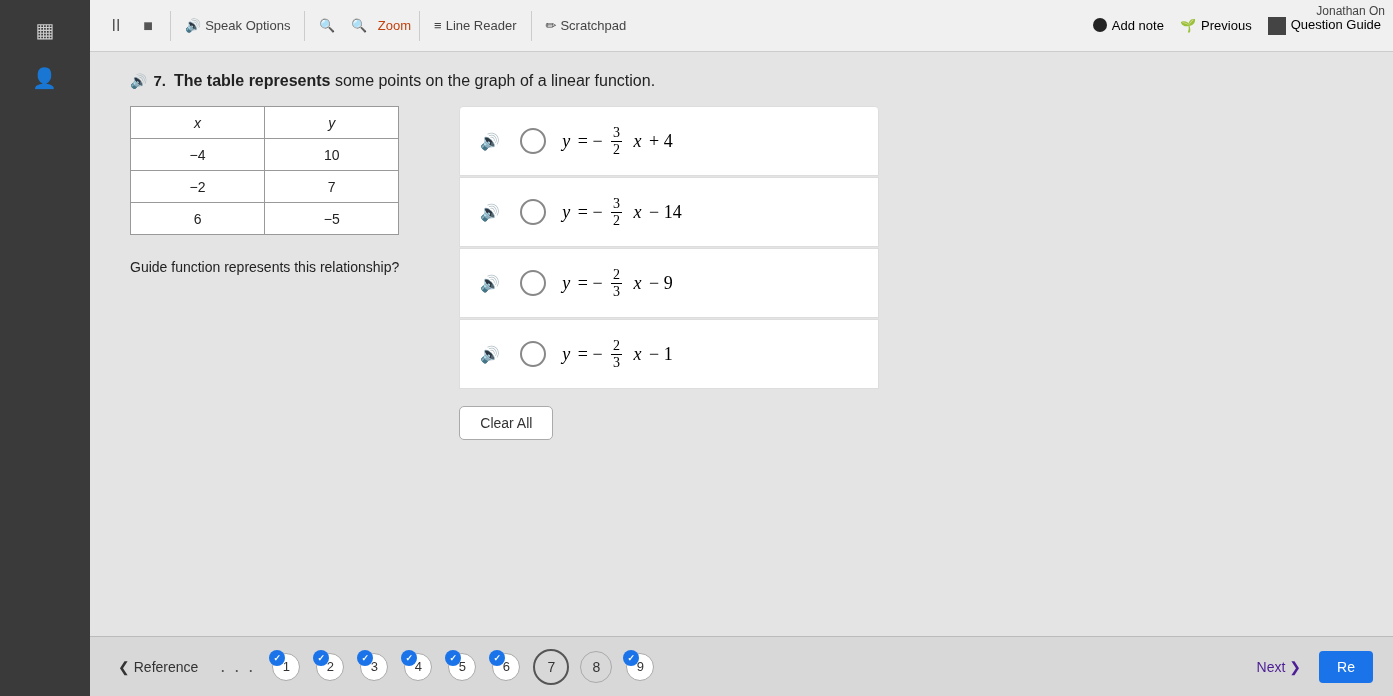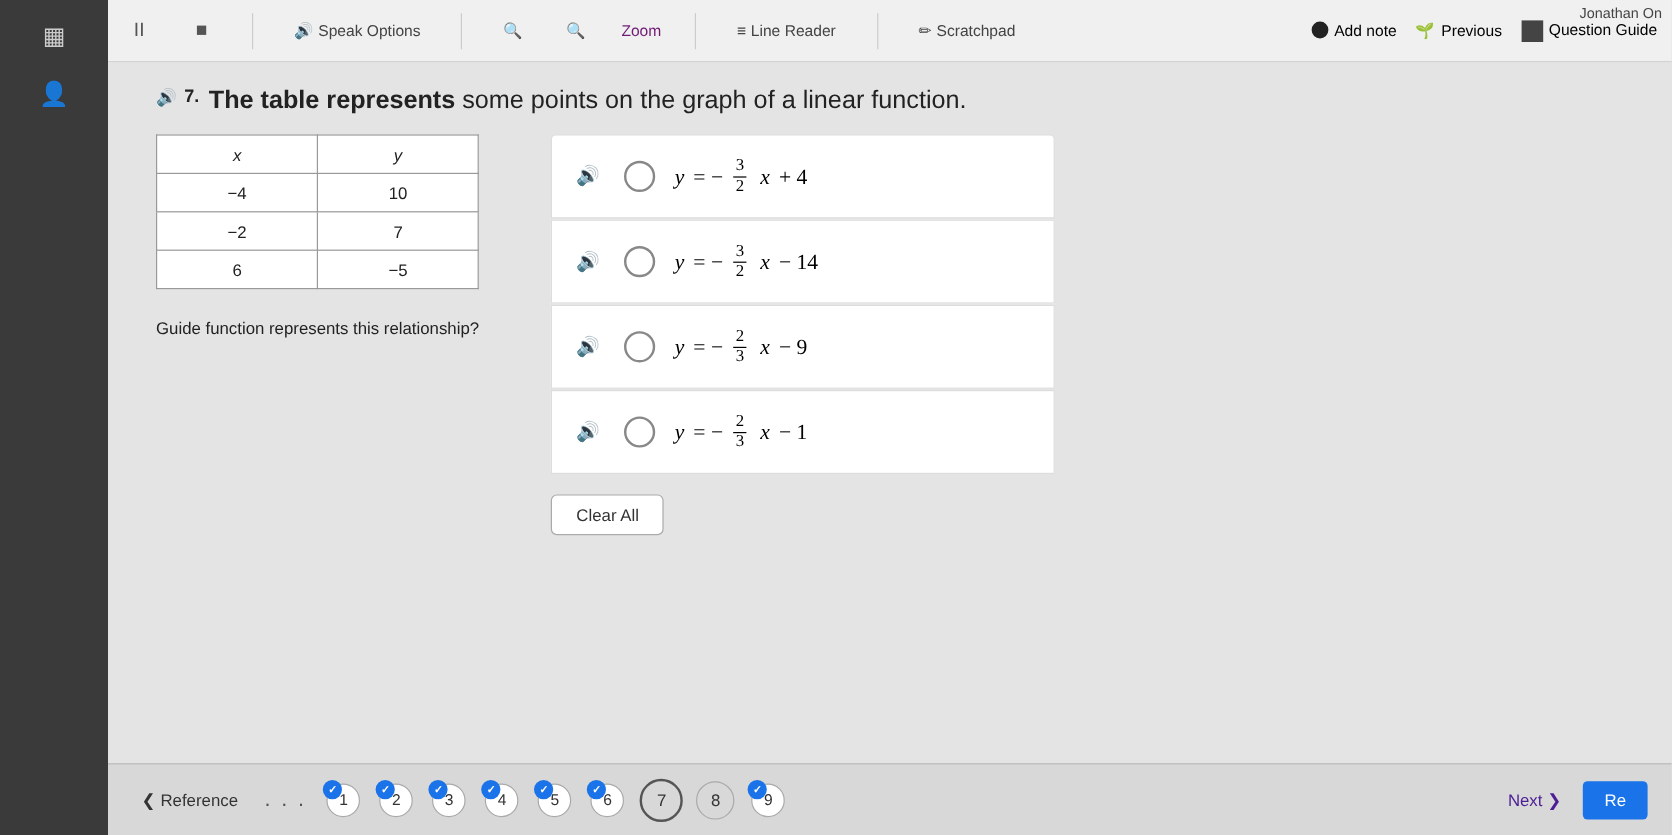--- a/index.html
+++ b/index.html
@@ -22,21 +22,21 @@
       flex-direction: column;
     }
     
     .toolbar {
       background: #f0f0f0;
       border-bottom: 1px solid #ccc;
       height: 52px;
       display: flex;
       align-items: center;
       padding: 0 12px;
-      gap: 24px;
+      gap: 4px;
       flex-shrink: 0;
     }
     .toolbar-icon {
       width: 28px;
       height: 28px;
       display: flex;
       align-items: center;
       justify-content: center;
       cursor: pointer;
       color: #555;
@@ -101,21 +101,21 @@
     }
     .q-number {
       font-size: 15px;
       font-weight: bold;
       color: #222;
       display: flex;
       align-items: center;
       gap: 6px;
     }
     .q-text {
-      font-size: 21px;
+      font-size: 16px;
       color: #222;
     }
     .q-text strong { font-weight: bold; }
     
     .q-body {
       display: flex;
       gap: 60px;
       align-items: flex-start;
     }
     .q-left {
@@ -356,21 +356,21 @@
       <span>🔊</span>
       <span>Speak Options</span>
     </div>
     <div class="toolbar-sep"></div>
     <div class="toolbar-btn">
       <span>🔍</span>
     </div>
     <div class="toolbar-btn">
       <span>🔍</span>
     </div>
-    <span style="font-size:13px;color:#701a75;">Zoom</span>
+    <span style="font-size:13px;color:#c2410c;">Zoom</span>
     <div class="toolbar-sep"></div>
     <div class="toolbar-btn">
       <span>≡</span>
       <span>Line Reader</span>
     </div>
     <div class="toolbar-sep"></div>
     <div class="toolbar-btn">
       <span>✏</span>
       <span>Scratchpad</span>
     </div>

